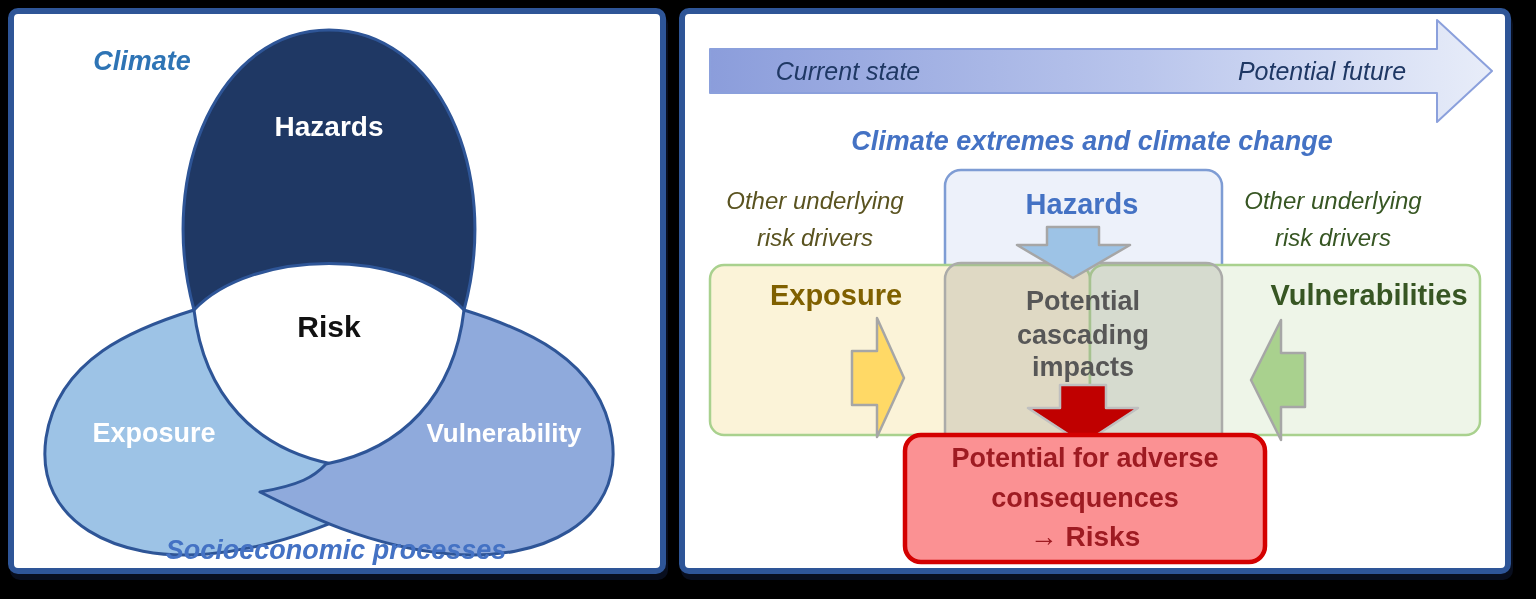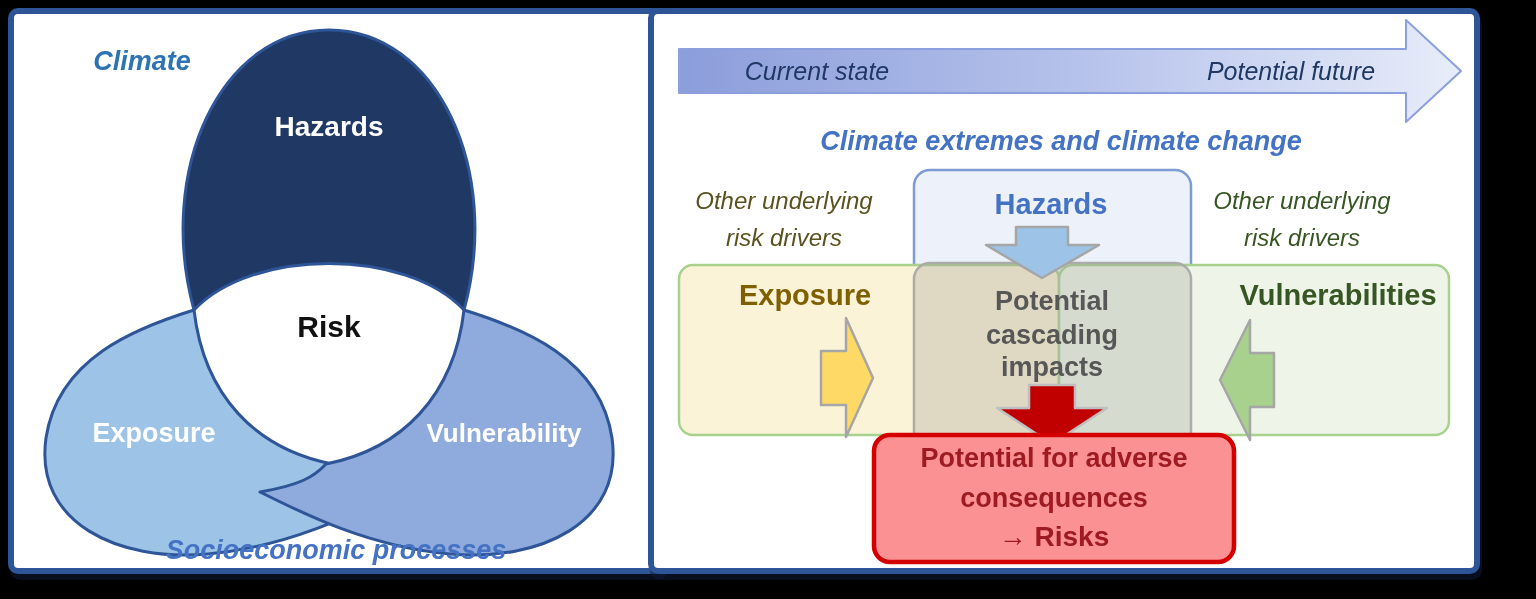--- a/index.html
+++ b/index.html
@@ -1,21 +1,21 @@
 <!DOCTYPE html>
 <html><head>
 <meta charset="utf-8">
 <style>
   html,body{margin:0;padding:0;background:#000;width:1536px;height:599px;overflow:hidden;
             font-family:"Liberation Sans",sans-serif;}
   .stage{position:relative;width:1536px;height:599px;background:#000;}
   .panel{position:absolute;top:8px;height:566px;background:#fff;border:6px solid #2E5597;
          border-radius:10px;box-sizing:border-box;box-shadow:2px 6px 0 rgba(15,25,55,.55);}
   .panel-left{left:8px;width:658px;}
-  .panel-right{left:648px;width:832px;}
+  .panel-right{left:679px;width:832px;}
   svg{display:block;}
   text{font-family:"Liberation Sans",sans-serif;}
   .t-bold{font-weight:bold;}
   .t-italic{font-style:italic;}
 </style>
 </head>
 <body>
 
 <div class="stage">
 

